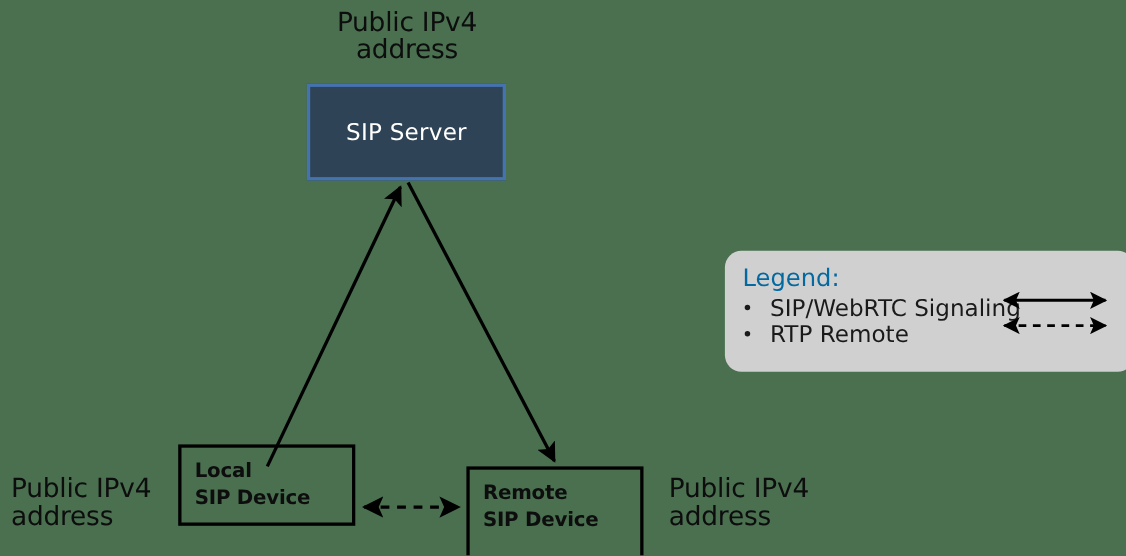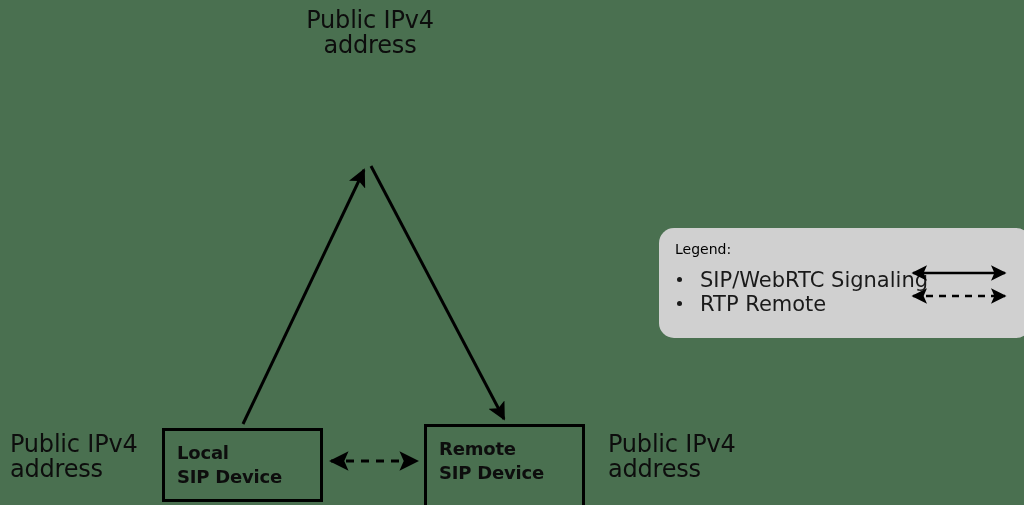--- a/index.html
+++ b/index.html
@@ -73,21 +73,21 @@
 
   .device-box {
     position: absolute;
     box-sizing: border-box;
     background: transparent;
     border: 3px solid #000000;
     padding: 10px 0 0 12px;
   }
   #node-local-device {
     left: 162px;
-    top: 428px;
+    top: 404px;
     width: 161px;
     height: 74px;
   }
   #node-remote-device {
     left: 424px;
     top: 424px;
     width: 161px;
     height: 92px;
   }
   .device-label {
@@ -118,22 +118,22 @@
     height: 110px;
     background: #d0d0d0;
     border-radius: 15px;
     box-sizing: border-box;
   }
   #legend-title {
     position: absolute;
     left: 16px;
     top: 13px;
     font-family: "DejaVu Sans", sans-serif;
-    font-size: 14px;
-    color: #000000;
+    font-size: 22px;
+    color: #0369a1;
   }
   .legend-row {
     position: absolute;
     left: 16px;
     height: 24px;
   }
   #legend-row-0 { top: 40px; }
   #legend-row-1 { top: 64px; }
   .legend-bullet {
     position: absolute;
@@ -162,20 +162,23 @@
   }
 </style>
 </head>
 <body>
 
 <div id="stage">
 
   <div class="ip-label" id="label-server-ip">Public IPv4
 address</div>
 
+  <div class="node-box" id="node-sip-server">
+    <span class="node-label">SIP Server</span>
+  </div>
 
   <svg id="connectors" viewBox="0 0 1024 505">
     <defs>
       <marker id="arrow-solid" viewBox="0 0 10 10" refX="9" refY="5" markerWidth="6" markerHeight="6" orient="auto-start-reverse">
         <path d="M 0 0 L 10 5 L 0 10 L 2.2 5 z" fill="#000000"></path>
       </marker>
       <marker id="arrow-dash" viewBox="0 0 10 10" refX="9" refY="5" markerWidth="6.5" markerHeight="6.5" orient="auto-start-reverse">
         <path d="M 0 0 L 10 5 L 0 10 L 2.2 5 z" fill="#000000"></path>
       </marker>
     </defs>

